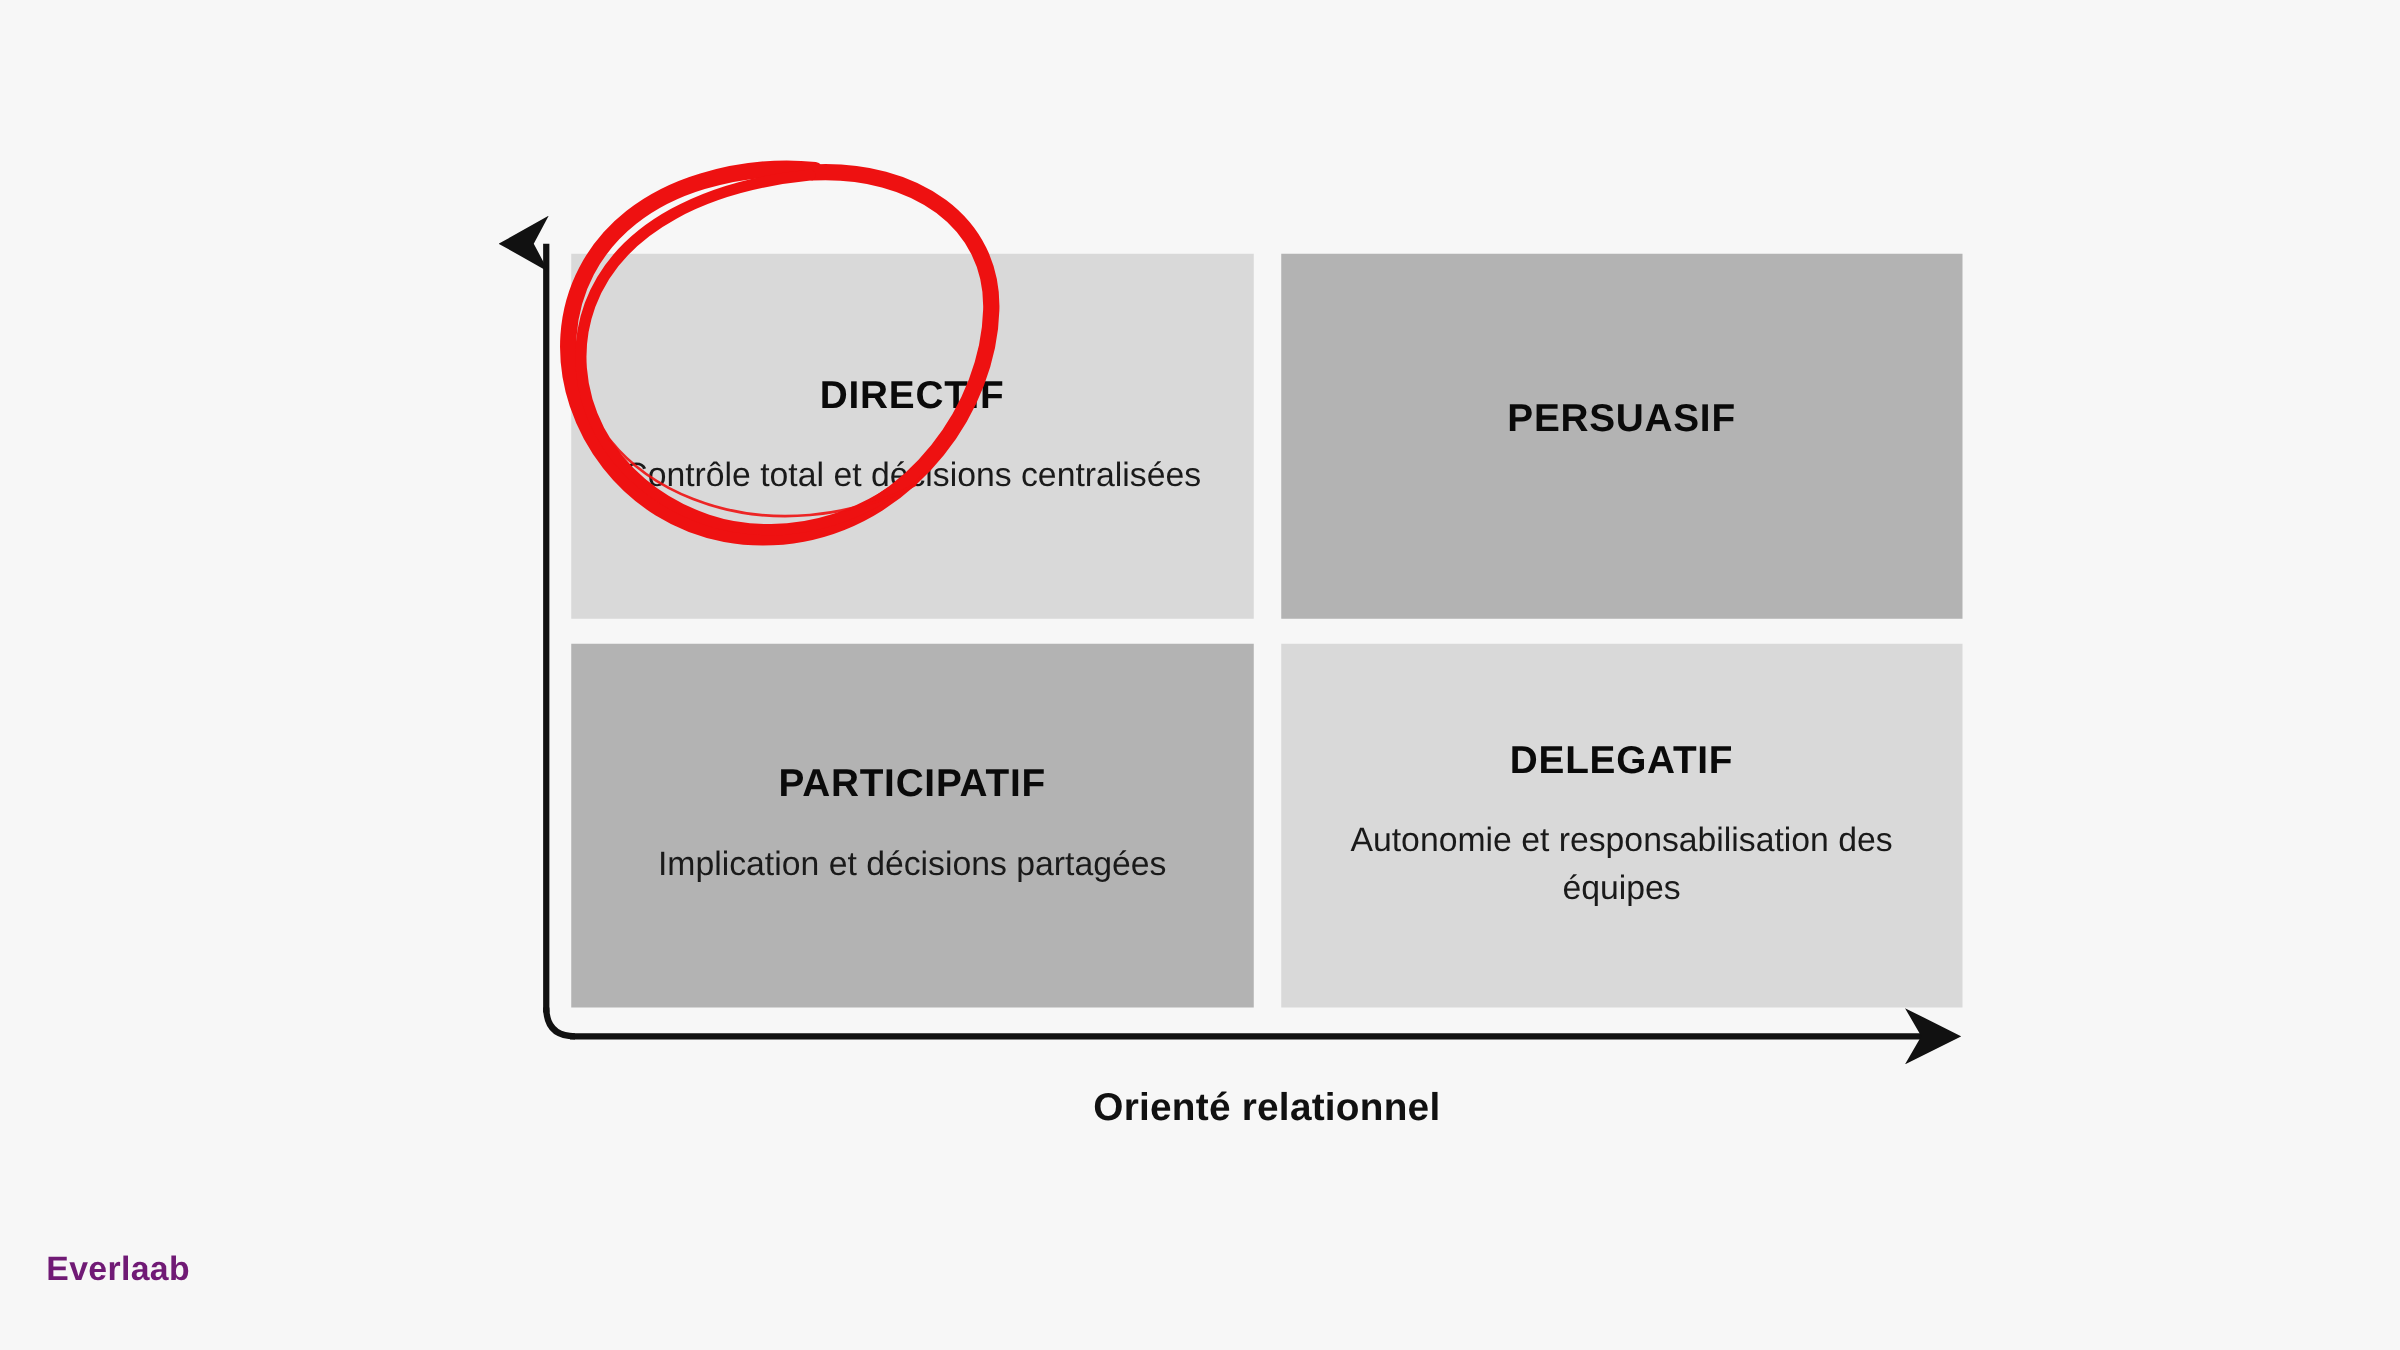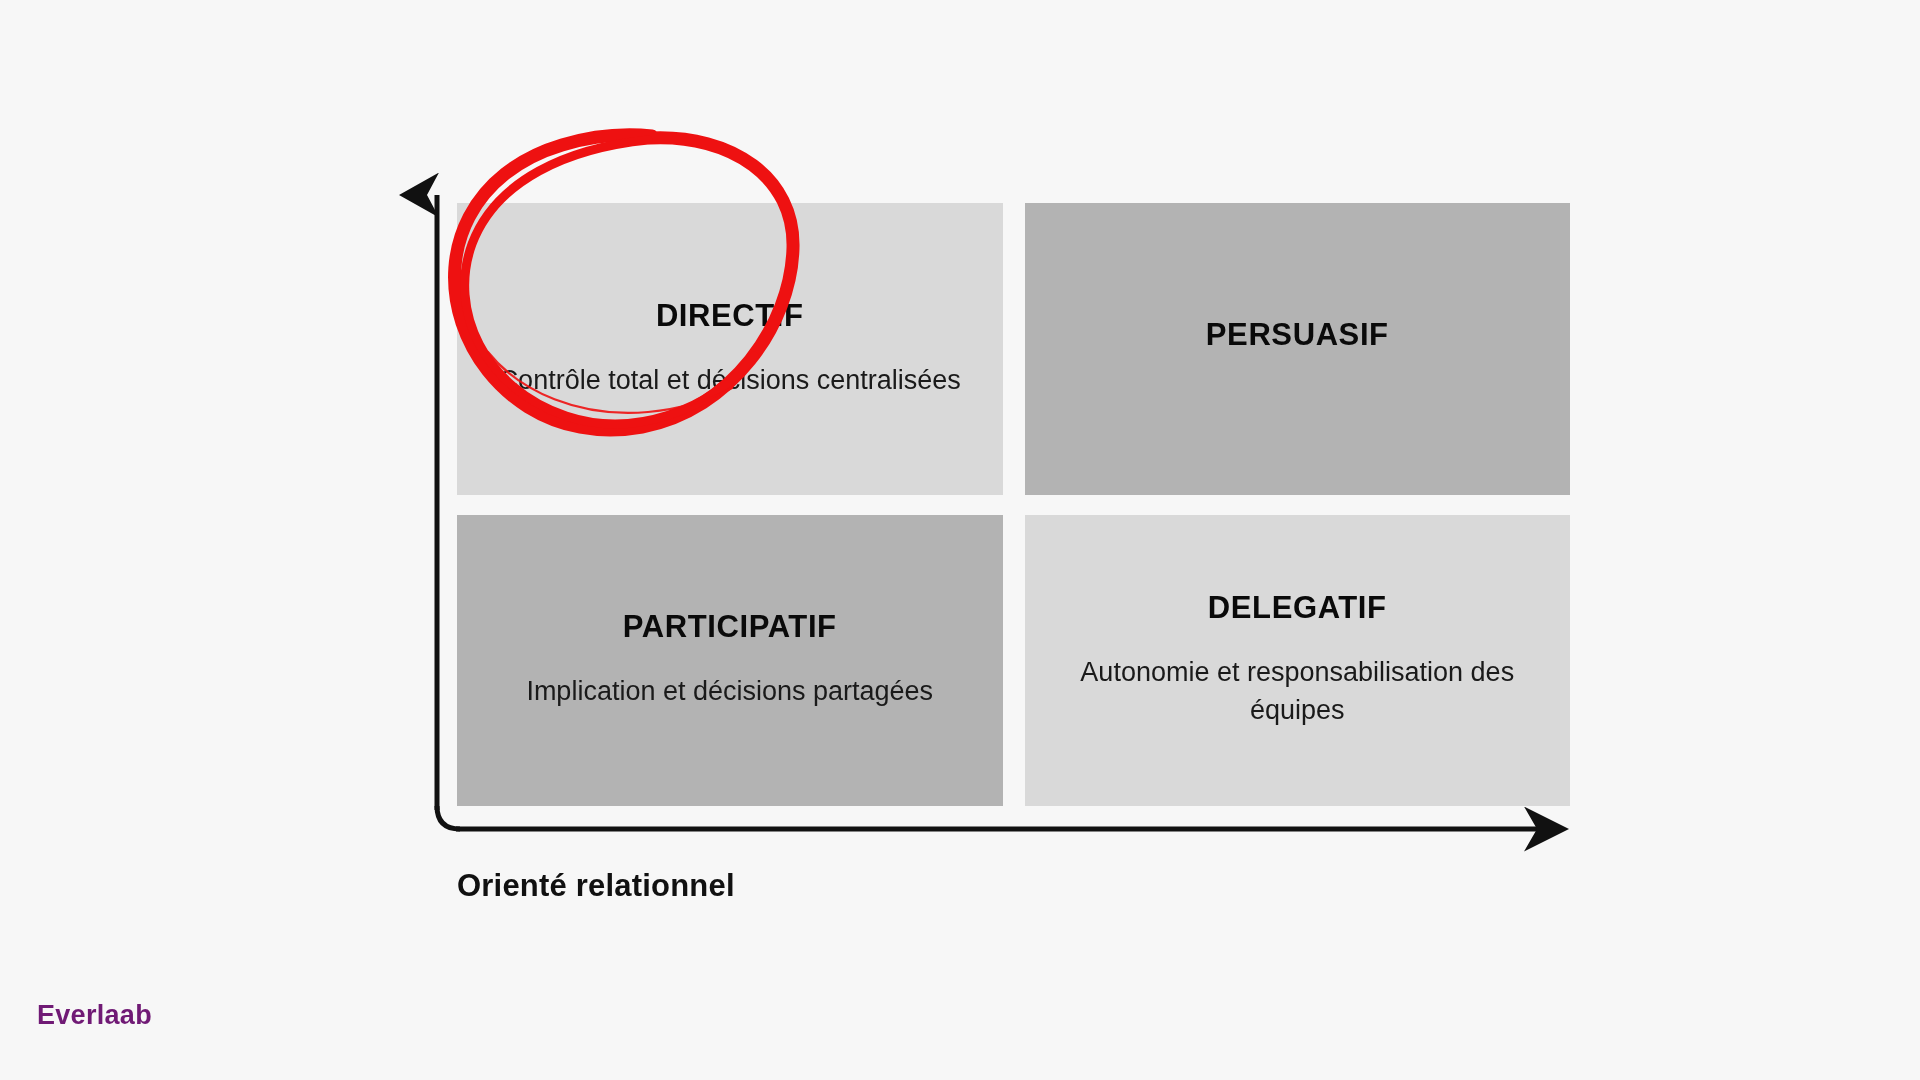--- a/index.html
+++ b/index.html
@@ -51,20 +51,21 @@
     top: 310px;
     width: 360px;
     height: 40px;
   }
 
   .x-axis-title {
     position: absolute;
     left: 457px;
     top: 868px;
     width: 1113px;
+    text-align: center;
     font-size: 31px;
     font-weight: bold;
     color: #111111;
     letter-spacing: 0.2px;
   }
 
   
   .matrix {
     position: absolute;
     left: 457px;

